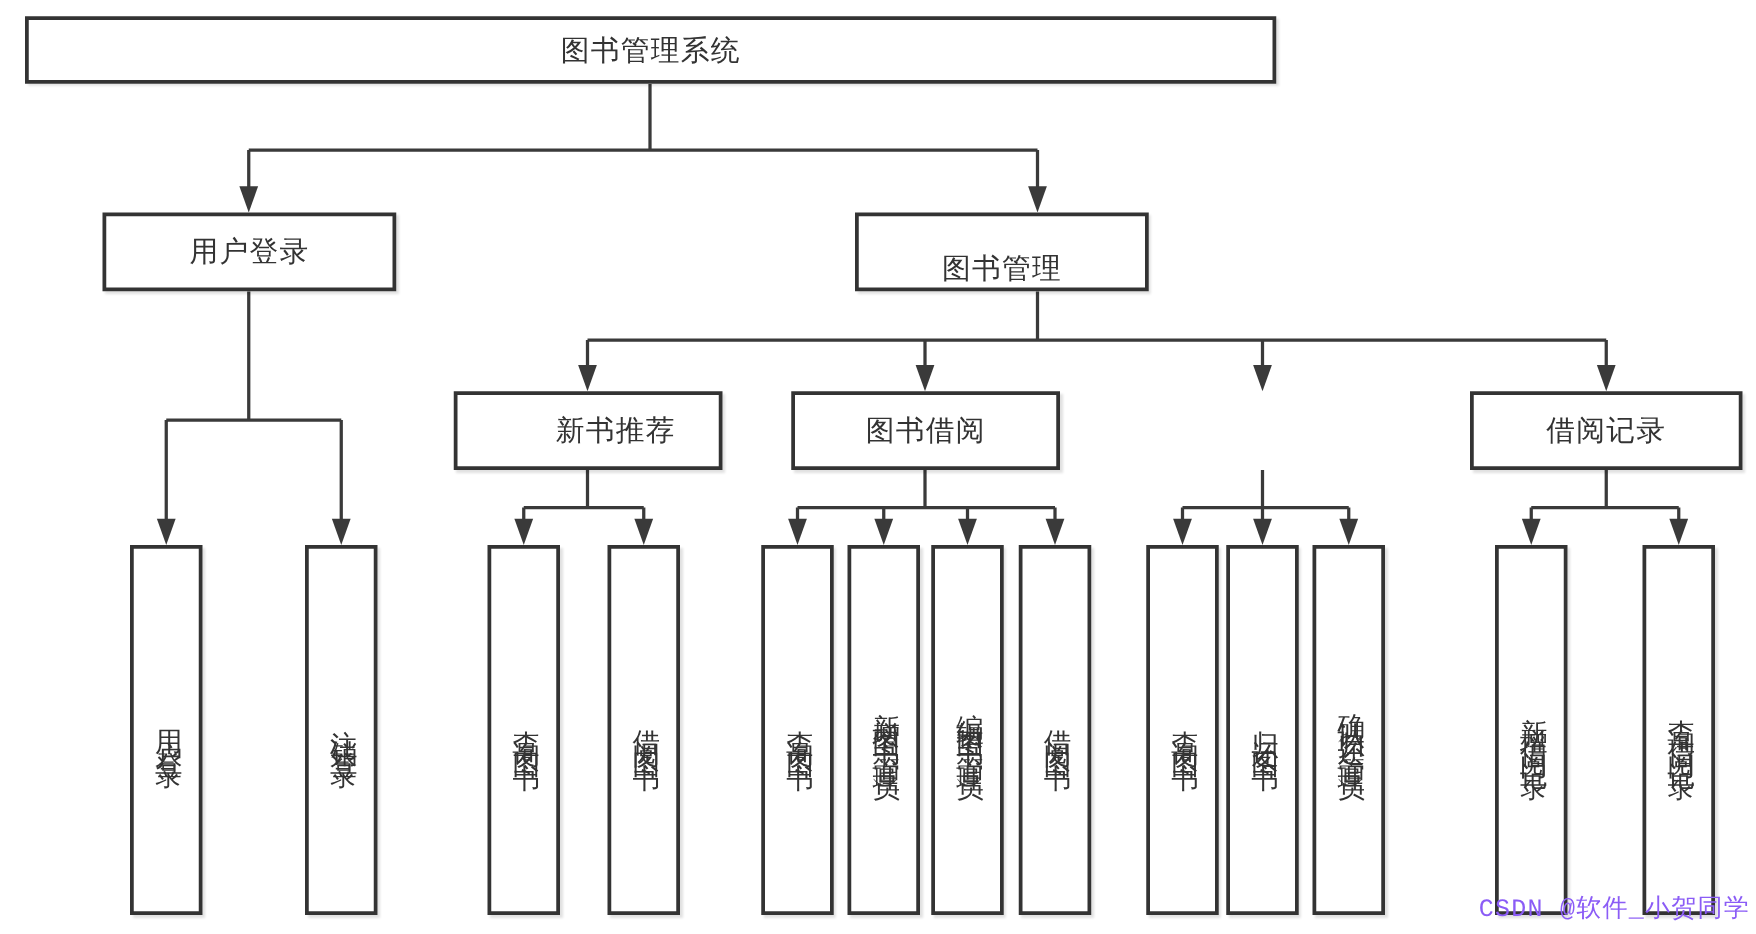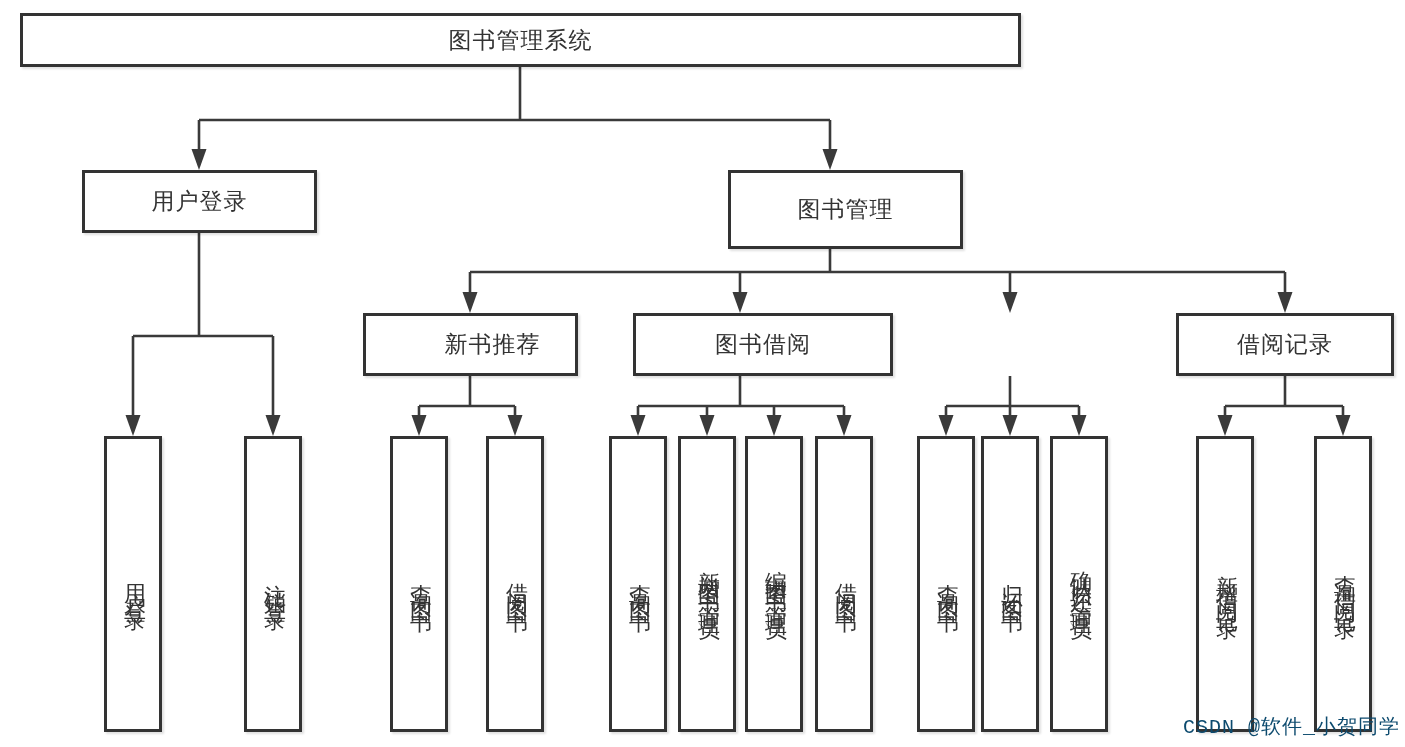--- a/index.html
+++ b/index.html
@@ -33,21 +33,21 @@
     font-size: 22px;
     letter-spacing: 9px;
     line-height: 1;
   }
   .v-node span { display: block; }
   .watermark {
     position: absolute;
     right: 5px;
     top: 713px;
     font-size: 20px;
-    color: #0c4a6e;
+    color: #8b5cf6;
     letter-spacing: 1px;
     white-space: nowrap;
     z-index: 5;
   }
 </style>
 </head>
 <body>
 
 <div class="stage">
 
@@ -98,28 +98,28 @@
     </g>
   </svg>
 
   <div class="node h-node" style="left:20px; top:13px; width:1001px; height:54px;">
     <span>图书管理系统</span>
   </div>
 
   <div class="node h-node" style="left:82px; top:170px; width:235px; height:63px;">
     <span>用户登录</span>
   </div>
-  <div class="node h-node" style="left:728px; top:170px; width:235px; height:79px;">
+  <div class="node h-node" style="left:684px; top:170px; width:235px; height:63px;align-items:flex-end;">
     <span>图书管理</span>
   </div>
 
   <div class="node h-node" style="left:363px; top:313px; width:215px; height:63px;padding-left:44px;">
     <span>新书推荐</span>
   </div>
-  <div class="node h-node" style="left:633px; top:313px; width:260px; height:63px;">
+  <div class="node h-node" style="left:633px; top:313px; width:215px; height:63px;">
     <span>图书借阅</span>
   </div>
   <div class="node h-node" style="left:1176px; top:313px; width:218px; height:63px;">
     <span>借阅记录</span>
   </div>
 
   <div class="node v-node" style="left:104px; top:436px; width:58px; height:296px;">
     <span>用户登录</span>
   </div>
   <div class="node v-node" style="left:244px; top:436px; width:58px; height:296px;">

